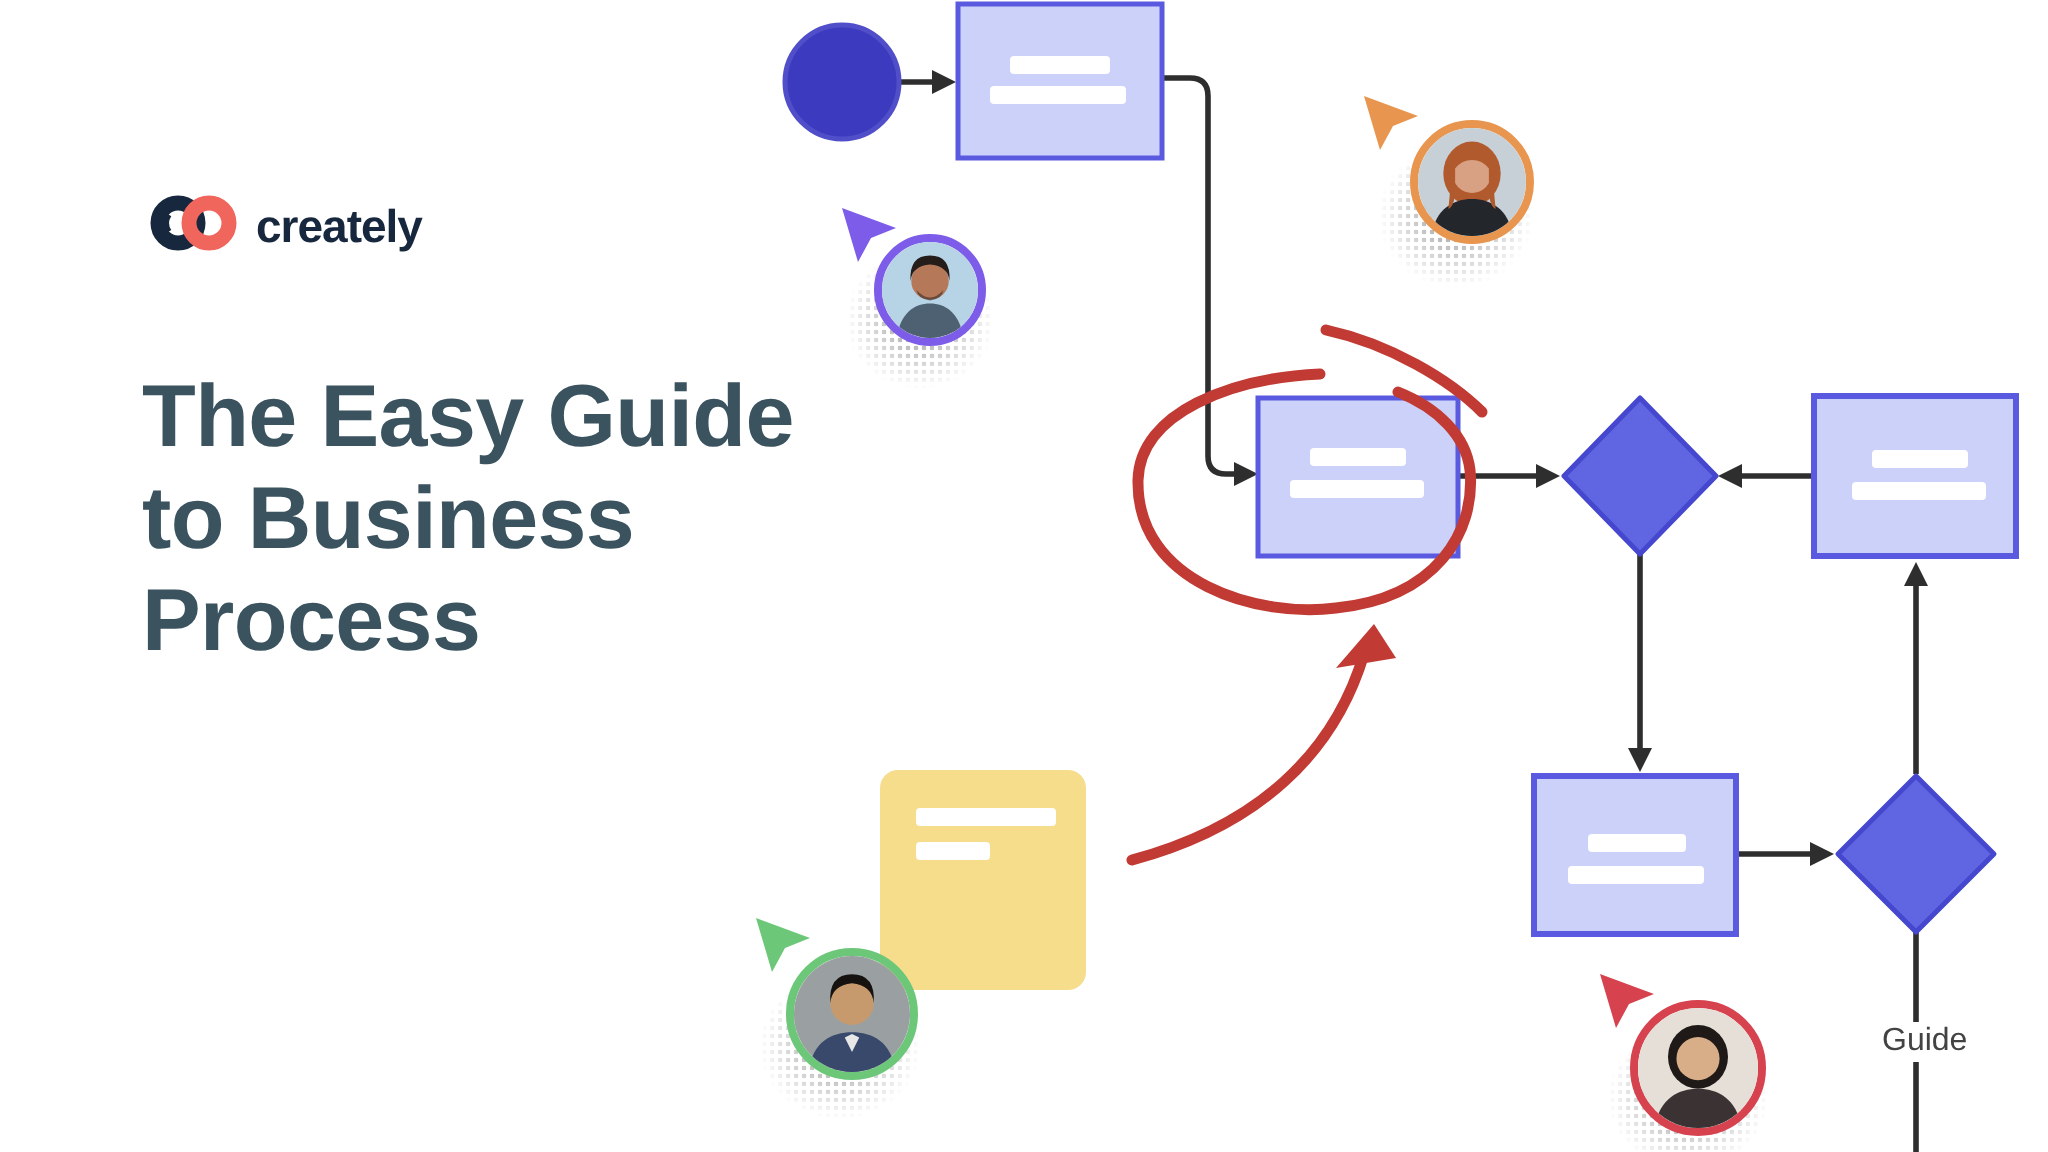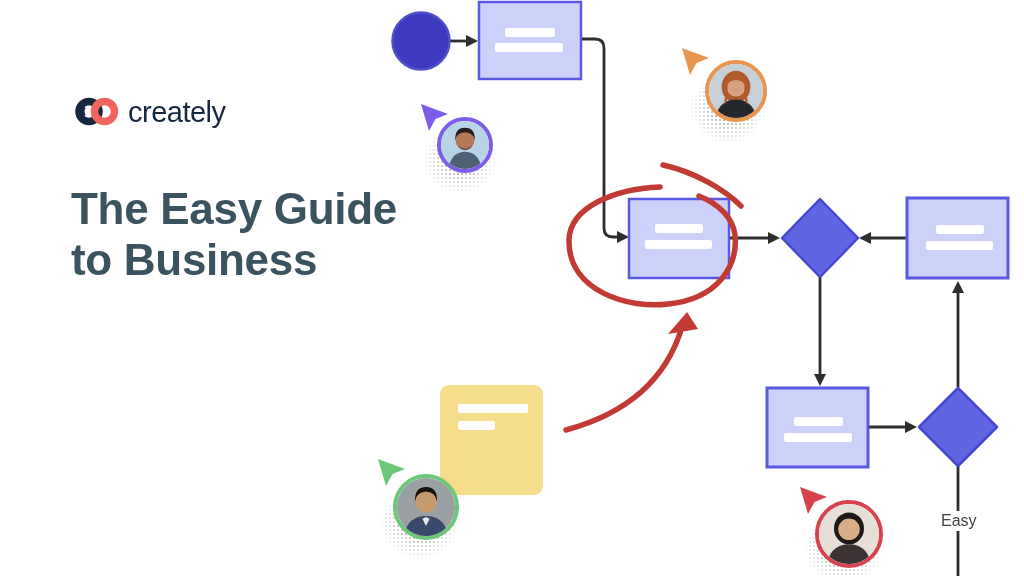--- a/index.html
+++ b/index.html
@@ -11,21 +11,21 @@
     --label-gray:#434343;
     --cursor-purple:#7c5ce8; --cursor-orange:#e8964f;
     --cursor-green:#6dc779; --cursor-red:#d6434f;
   }
   *{margin:0;padding:0;box-sizing:border-box;}
   body{background:#fff;font-family:"Liberation Sans","DejaVu Sans",sans-serif;}
   .stage{position:relative;width:1024px;height:576px;background:#fff;overflow:hidden;}
 
   
   .logo{position:absolute;left:75px;top:96px;display:flex;align-items:center;gap:9px;cursor:pointer;}
-  .logo-text{font-size:29px;font-weight:normal;color:var(--logo-navy);letter-spacing:-0.5px;line-height:1;padding-bottom:2px;}
+  .logo-text{font-size:23px;font-weight:bold;color:var(--logo-navy);letter-spacing:-0.5px;line-height:1;padding-bottom:2px;}
   .hero-title{position:absolute;left:71px;top:183px;width:330px;
     font-size:44px;line-height:51px;font-weight:bold;color:var(--heading);letter-spacing:-0.3px;}
 
   
   .layer{position:absolute;left:0;top:0;width:1024px;height:576px;pointer-events:none;}
 
   
   .okay-label{position:absolute;left:936px;top:511px;padding:1px 5px;background:#fff;
     font-size:16px;color:var(--label-gray);}
 
@@ -52,20 +52,21 @@
         <circle cx="29.5" cy="15.5" r="10" fill="none" stroke="var(--coral)" stroke-width="7.5"></circle>
         <path d="M 7.5,21 A 10 10 0 0 1 7.5,10" fill="none" stroke="var(--logo-navy)" stroke-width="7.5"></path>
       </svg>
     </span>
     <span class="logo-text">creately</span>
   </div>
 
   <div class="hero-title">
     <div>The Easy Guide</div>
     <div>to Business</div>
+    <div>Process</div>
   </div>
 
   <svg class="layer" viewBox="0 0 1024 576">
 
     <g stroke="var(--connector)" stroke-width="2.8" fill="none">
       <path d="M450,41 H467"></path>
       <path d="M581,39 H595 Q604,39 604,48 V228 Q604,237 613,237 H617"></path>
       <path d="M729,238 H769"></path>
       <path d="M906,238 H870"></path>
       <path d="M820,277 V375"></path>
@@ -123,21 +124,21 @@
   <svg class="layer" viewBox="0 0 1024 576">
     <g stroke="var(--marker-red)" stroke-width="5.5" fill="none" stroke-linecap="round">
       <path d="M 660,187 C 616,189 570,206 569,240 C 568,292 630,309 668,304
                C 718,299 738,266 735,235 C 733,218 719,204 699,196"></path>
       <path d="M 663,165 C 695,172 725,190 741,206"></path>
       <path d="M 566,430 C 629,413 667,377 682,327"></path>
     </g>
     <path fill="var(--marker-red)" d="M687,312 L668,334 L698,329 Z"></path>
   </svg>
 
-  <div class="okay-label">Easy</div>
+  <div class="okay-label">Guide</div>
 
   <div class="collab" style="left:406px;top:92px;">
     <div class="stipple" style="left:2px;top:20px;width:104px;height:96px;"></div>
     <svg class="cursor" style="left:12px;top:10px;" viewBox="0 0 34 34">
       <path d="M3,2 L30,12 L17.5,17 L11,29 Z" fill="var(--cursor-purple)"></path>
     </svg>
     <div class="avatar" style="left:31px;top:25px;width:56px;height:56px;border:4px solid var(--cursor-purple);">
       <svg viewBox="0 0 64 64">
         <rect width="64" height="64" fill="#b7d3e6"></rect>
         <path d="M10,64 C12,47 22,41 32,41 C42,41 52,47 54,64 Z" fill="#4e6172"></path>

